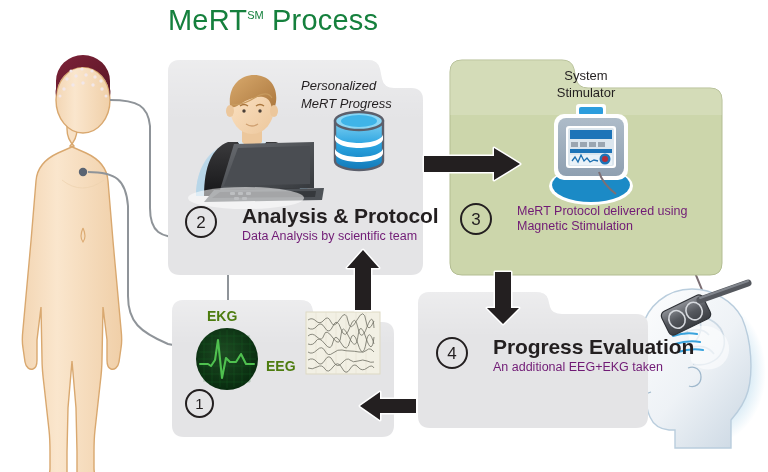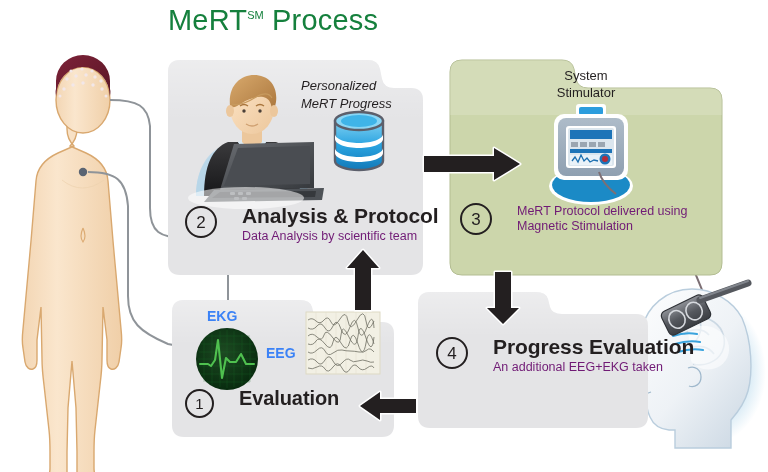--- a/index.html
+++ b/index.html
@@ -28,21 +28,21 @@
   .stepsub{font-size:12.5px;line-height:1.22;color:#701a75;margin-top:2px;}
 
   .caplabel{position:absolute;font-size:13px;line-height:1.25;color:#231f20;
             text-align:center;font-weight:500;}
   .caplabel.left{text-align:left;}
 
   
   .arrow{position:absolute;}
 
   
-  .minilabel{position:absolute;font-size:14px;font-weight:600;color:#3b82f6;}
+  .minilabel{position:absolute;font-size:14px;font-weight:600;color:#4d7c0f;}
   svg{display:block;overflow:visible;}
 </style>
 </head>
 <body>
 
 <div id="stage">
 
   <div class="title">
     <span>MeRT</span><span class="sm">SM</span><span> Process</span>
   </div>
@@ -355,42 +355,41 @@
         </radialGradient>
       </defs>
       <circle cx="31" cy="31" r="31" fill="url(#ekgG)"></circle>
       <g stroke="#1b6e2a" stroke-width=".5" opacity=".55">
         <path d="M8,10 L8,54 M16,6 L16,57 M24,3 L24,59 M31,2 L31,60 M38,3 L38,59 M46,6 L46,57 M54,10 L54,54"></path>
         <path d="M10,8 L54,8 M5,16 L57,16 M3,24 L59,24 M2,31 L60,31 M3,38 L59,38 M5,46 L57,46 M10,54 L54,54"></path>
       </g>
       <path d="M4,36 L12,36 L15,38 L19,32 L22,12 L26,50 L30,30 L34,34 L40,34 L45,26 L50,36 L58,36" fill="none" stroke="#4fc04f" stroke-width="2.1" stroke-linejoin="round" stroke-linecap="round"></path>
     </svg>
 
-    <div class="minilabel" style="left:94px;top:45px;">EEG</div>
+    <div class="minilabel" style="left:94px;top:58px;">EEG</div>
 
     <svg style="position:absolute;left:134px;top:12px;" width="74" height="62" viewBox="0 0 74 62">
       <rect x="0" y="0" width="74" height="62" fill="#f2f0e4" stroke="#ddd9c4" stroke-width="1"></rect>
       <g stroke="#e2dfcd" stroke-width=".5">
         <path d="M10,0 L10,62 M20,0 L20,62 M30,0 L30,62 M40,0 L40,62 M50,0 L50,62 M60,0 L60,62"></path>
       </g>
       <g fill="none" stroke="#6f6f63" stroke-width=".8">
         <path d="M2,8 q4,-3 8,1 t8,-1 t7,2 t9,-3 t8,2 t9,-1 t9,1 t8,0"></path>
         <path d="M2,16 q5,3 9,-2 t8,2 t8,-2 t8,3 t9,-2 t8,1 t9,-1 t7,1"></path>
         <path d="M2,24 q4,-4 9,1 t7,-2 t9,3 t8,-3 t8,2 t9,-1 t8,2 t8,-1"></path>
         <path d="M2,32 q5,2 8,-3 t9,3 t8,-2 t8,1 t9,-2 t8,3 t8,-1 t8,1"></path>
         <path d="M2,40 q4,3 9,-2 t8,1 t8,2 t9,-3 t8,1 t9,1 t8,-2 t7,2"></path>
         <path d="M2,48 q5,-3 9,2 t8,-2 t8,1 t9,2 t8,-3 t8,1 t9,0 t7,1"></path>
         <path d="M2,56 q4,2 9,-1 t8,2 t8,-2 t9,1 t8,1 t8,-2 t9,1 t7,0"></path>
       </g>
     </svg>
 
     <div class="stepline" style="left:13px;top:88px;">
       <div class="circnum sm">1</div>
       <div class="steptxt">
-        <div class="stephead">Evaluation</div>
       </div>
     </div>
   </div>
 
   <div class="panel" style="left:418px;top:292px;width:230px;height:136px;">
     <svg width="230" height="136" viewBox="0 0 230 136">
       <path d="M12,0 L118,0 q10,0 12,7 l2,8 q2,7 12,7 L218,22 q12,0 12,12 L230,124 q0,12 -12,12 L12,136 q-12,0 -12,-12 L0,12 Q0,0 12,0 Z" fill="#e4e4e6"></path>
       <path d="M12,0 L118,0 q10,0 12,7 l2,8 q2,7 12,7 L218,22 q12,0 12,12 L230,45 L0,45 L0,12 Q0,0 12,0 Z" fill="url(#panelShade)" opacity=".6"></path>
     </svg>
 

